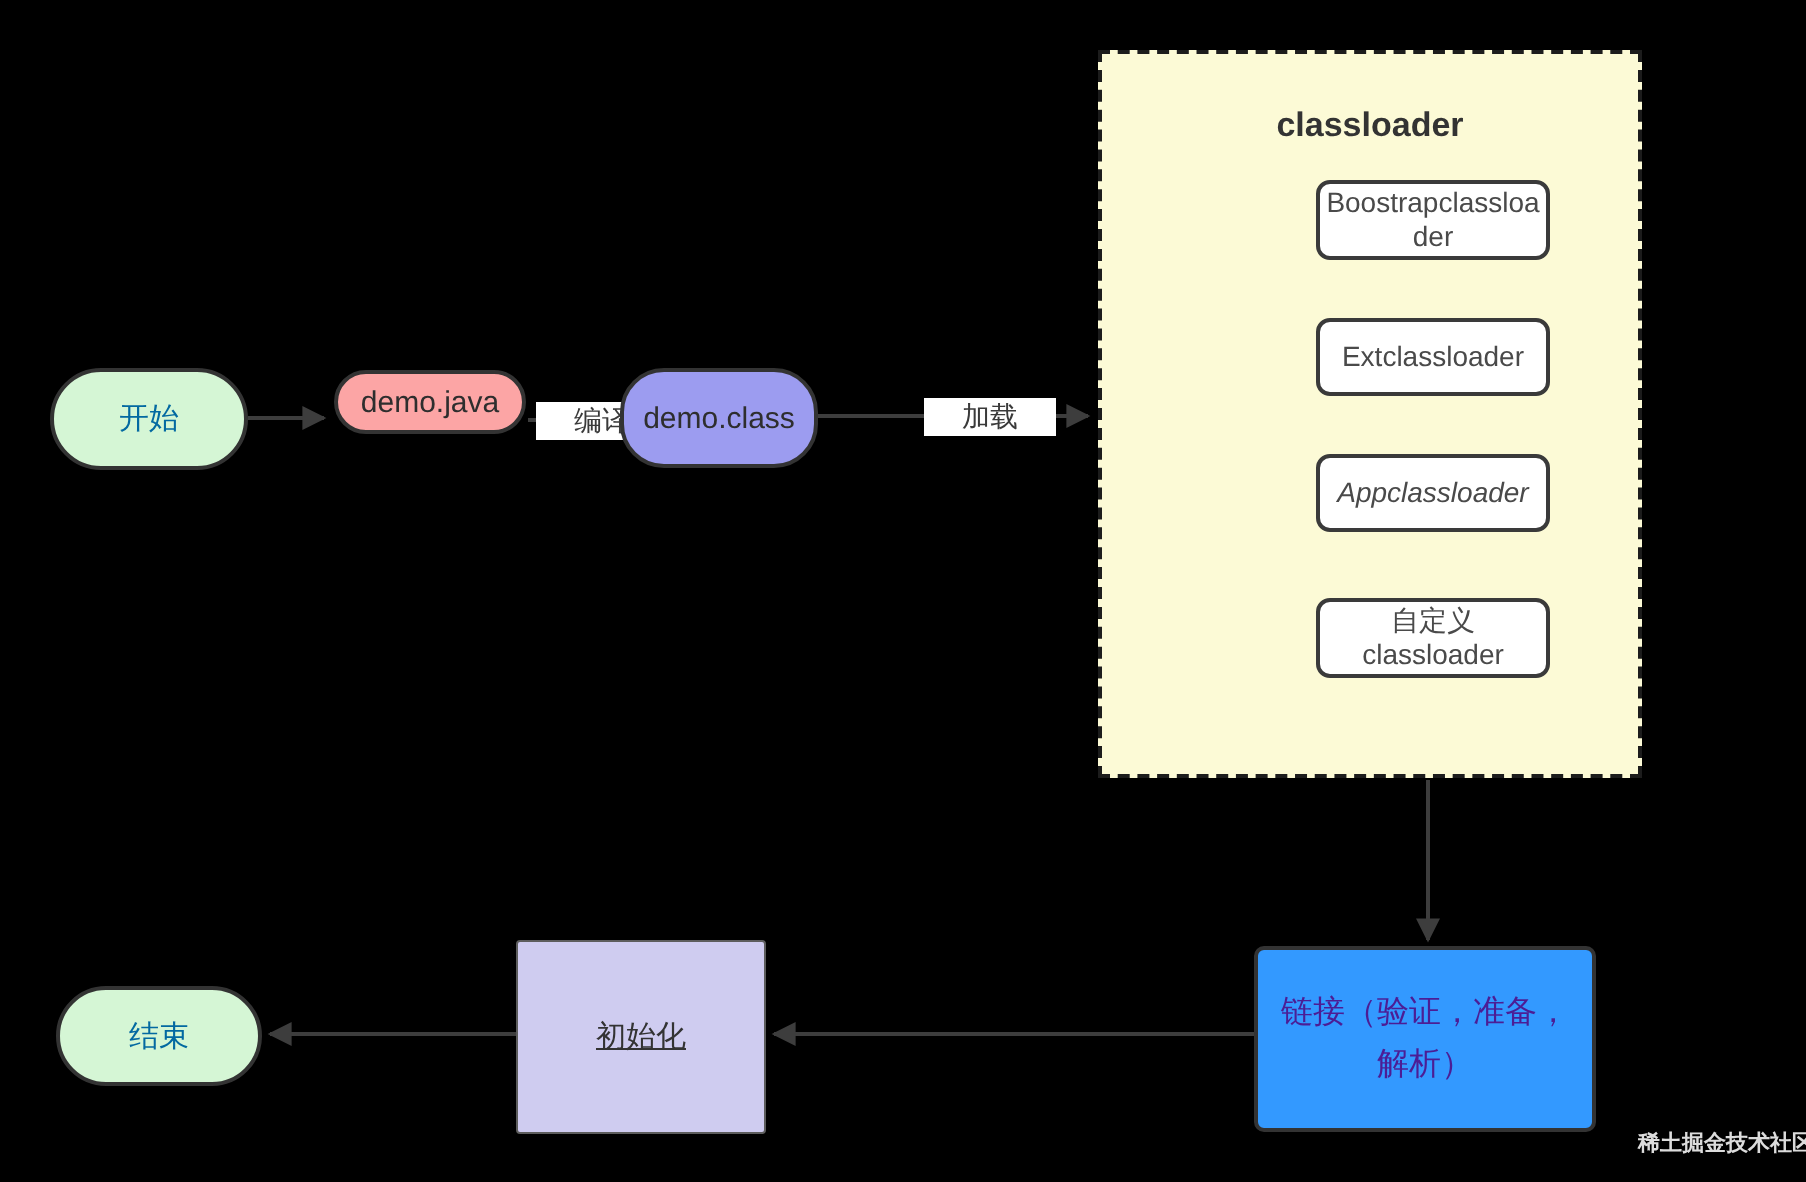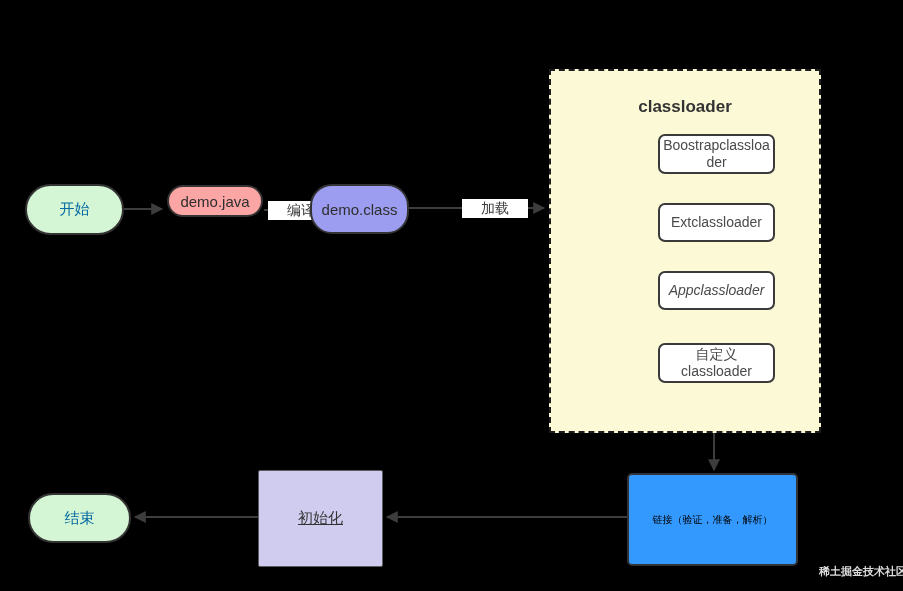--- a/index.html
+++ b/index.html
@@ -13,35 +13,35 @@
   .pill{background:#d5f6d5;border:2.5px solid #333;border-radius:26px;
     font-size:15px;color:#0369a1;}
   #start-node{left:25px;top:184px;width:99px;height:51px;}
   #end-node{left:28px;top:493px;width:103px;height:50px;}
   
   .filepill{border:2.5px solid #333;border-radius:22px;font-size:15px;color:#2e2e2e;}
   #demo-java-node{left:167px;top:185px;width:96px;height:32px;background:#fca5a5;}
   #demo-class-node{left:310px;top:184px;width:99px;height:50px;background:#9c9cf0;}
   
   #classloader-container{position:absolute;left:549px;top:25px;width:272px;height:364px;
-    background:#fcfad6;border:2px dashed #1c1c1c;box-sizing:border-box;margin-top:44px;}
+    background:#fcfad6;border:2px dashed #1c1c1c;box-sizing:border-box;}
   #classloader-title{position:absolute;left:0;top:26px;width:100%;text-align:center;
     font-size:17px;font-weight:bold;color:#333;}
   .loader-box{position:absolute;left:107px;width:117px;background:#fff;
     border:2px solid #3a3a3a;border-radius:7px;box-sizing:border-box;
     display:flex;align-items:center;justify-content:center;text-align:center;
     font-size:14px;line-height:1.25;color:#4a4a4a;word-break:break-all;padding:1px 3px;}
   #bootstrap-box{top:63px;height:40px;}
   #ext-box{top:132px;height:39px;}
   #app-box{top:200px;height:39px;font-style:italic;}
   #custom-box{top:272px;height:40px;word-break:normal;}
   
   #link-node{left:627px;top:473px;width:171px;height:93px;background:#3399ff;
-    border:2px solid #333;border-radius:5px;font-size:10px;line-height:1.6;
-    color:#000000;padding:4px 10px;}
+    border:2px solid #333;border-radius:5px;font-size:16px;line-height:1.6;
+    color:#4c1d95;padding:4px 10px;}
   #init-node{left:258px;top:470px;width:125px;height:97px;background:#cfccf0;
     border:1.5px solid #5d5d5d;border-radius:2px;font-size:15px;color:#333;text-decoration:underline;}
   
   .edge-label{position:absolute;background:#ffffff;color:#3a3a3a;font-size:14px;
     line-height:19px;padding:0 19px;white-space:nowrap;}
   #compile-label{left:268px;top:201px;}
   #load-label{left:462px;top:199px;}
   
   #edges{position:absolute;left:0;top:0;pointer-events:none;}
   

